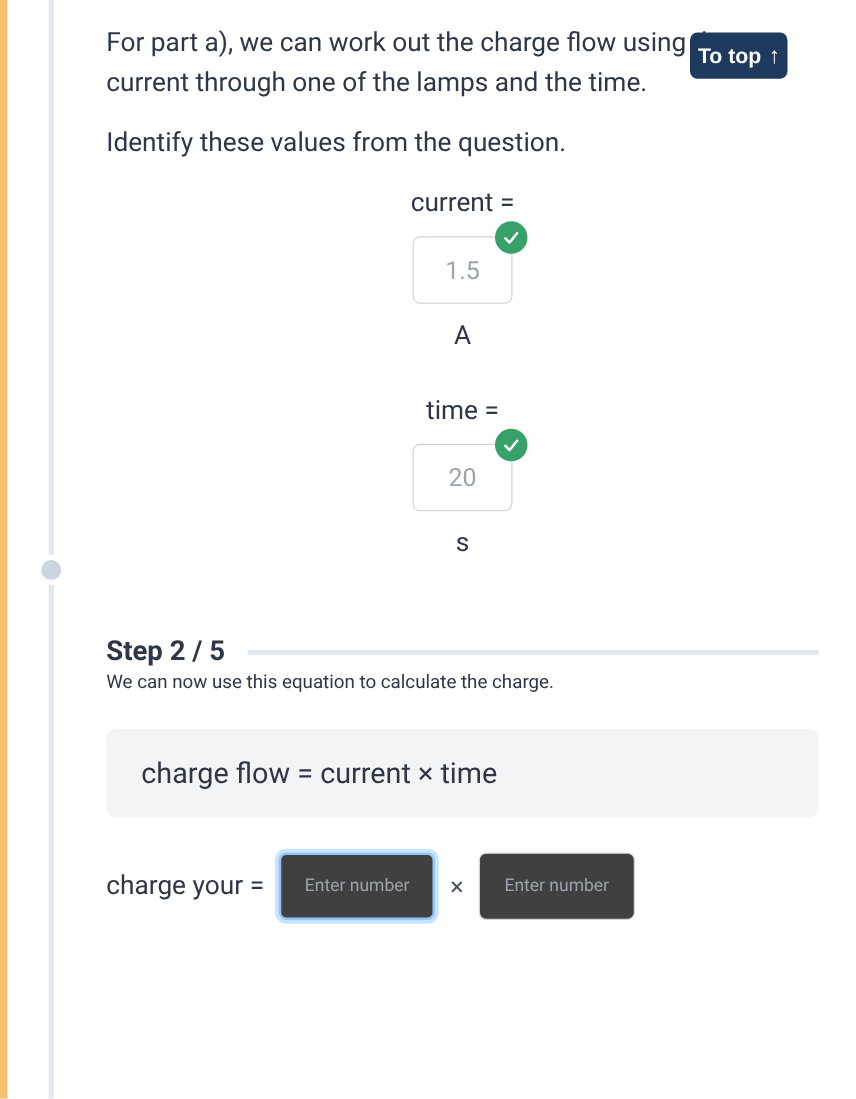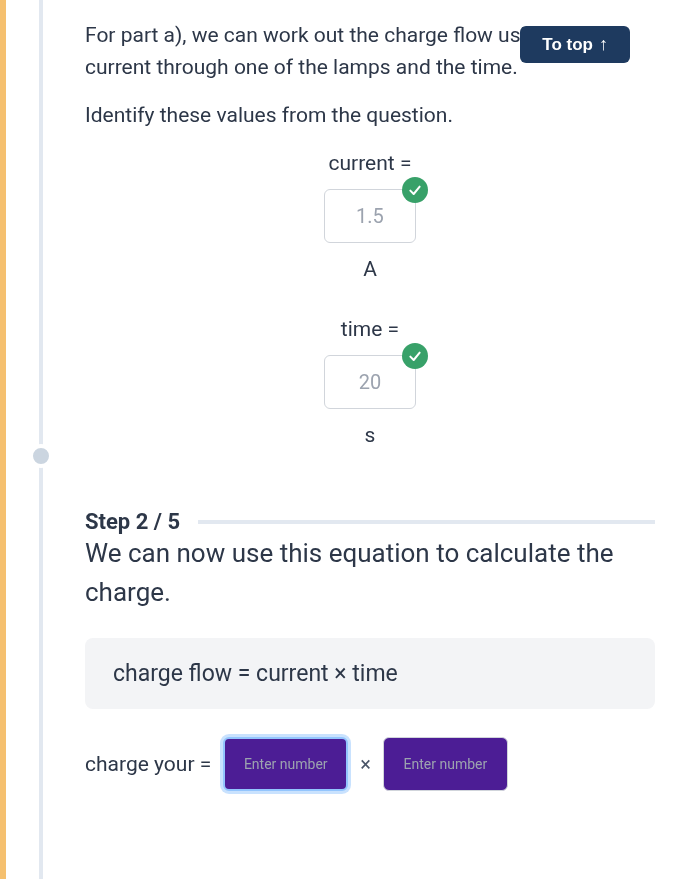--- a/index.html
+++ b/index.html
@@ -45,21 +45,21 @@
       padding: 0 30px 0 85px;
     }
     .to-top-btn {
       position: absolute;
       top: 26px;
       right: 55px;
       background: #1e3a5f;
       color: #fff;
       border: none;
       border-radius: 6px;
-      padding: 8px 22px;
+      padding: 8px 6px;
       font-size: 17px;
       font-weight: 600;
       cursor: pointer;
       display: flex;
       align-items: center;
       gap: 6px;
       z-index: 10;
     }
     .to-top-btn .arrow {
       font-size: 18px;
@@ -87,21 +87,21 @@
       flex-direction: column;
     }
     .input-row .label {
       min-width: auto;
     }
     .input-wrapper {
       position: relative;
       display: inline-block;
     }
     .value-input {
-      width: 92px;
+      width: 80px;
       height: 54px;
       border: 1px solid #d1d5db;
       border-radius: 6px;
       text-align: center;
       font-size: 20px;
       color: #9ca3af;
       background: #fff;
       font-family: inherit;
     }
     .check-badge {
@@ -139,21 +139,21 @@
       font-weight: 700;
       color: #2d3748;
       white-space: nowrap;
     }
     .step-divider {
       flex: 1;
       height: 4px;
       background: #e2e8f0;
     }
     .step-text {
-      font-size: 26px;
+      font-size: 15px;
       line-height: 1.5;
       color: #2d3748;
       margin-bottom: 26px;
     }
     .equation-box {
       background: #f3f4f6;
       border-radius: 8px;
       padding: 22px 28px;
       font-size: 23px;
       color: #2d3748;
@@ -172,21 +172,21 @@
       color: #2d3748;
     }
     .number-input {
       width: 125px;
       height: 54px;
       border: 1px solid #d1d5db;
       border-radius: 6px;
       text-align: center;
       font-size: 14px;
       color: #9ca3af;
-      background: #4c1d95;
+      background: #404040;
       font-family: inherit;
     }
     .number-input.focused {
       border: 2px solid #93c5fd;
       box-shadow: 0 0 0 3px rgba(147, 197, 253, 0.5);
     }
     .number-input::placeholder {
       color: #9ca3af;
     }
     .multiply {

